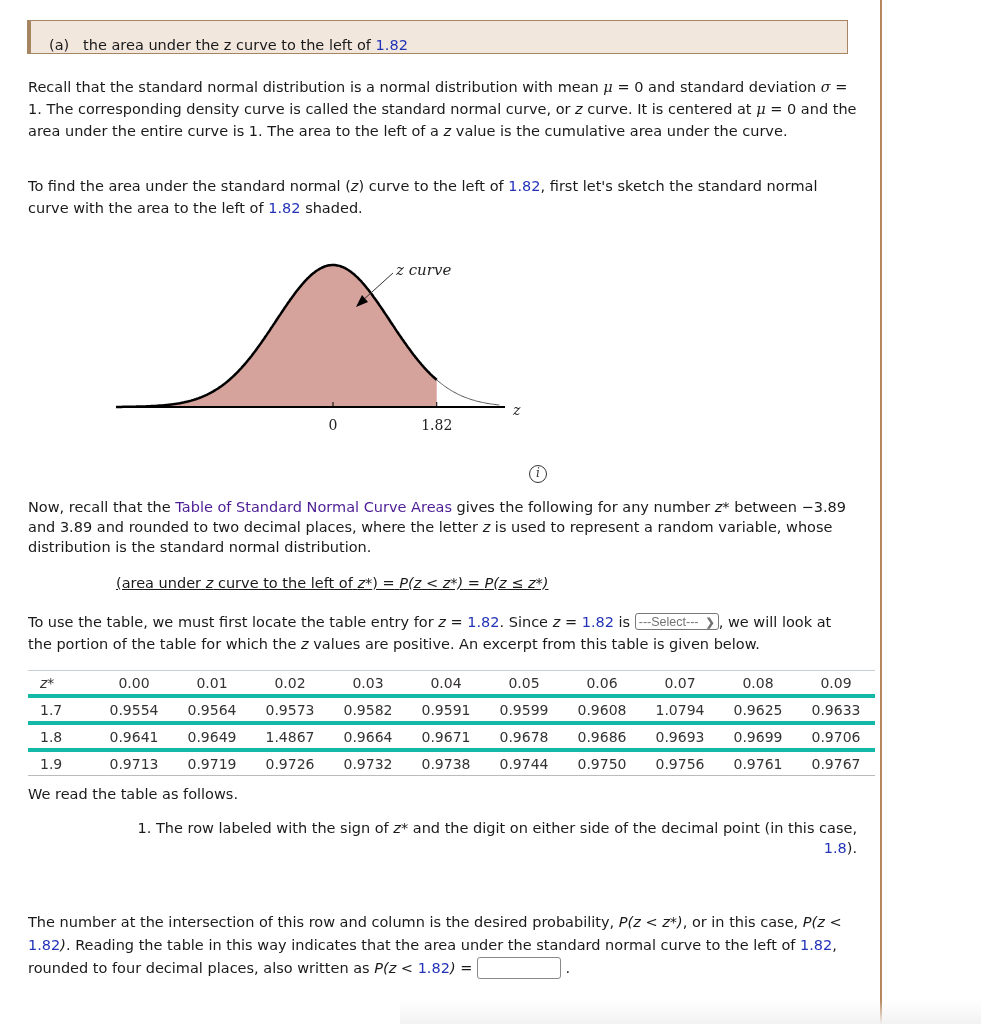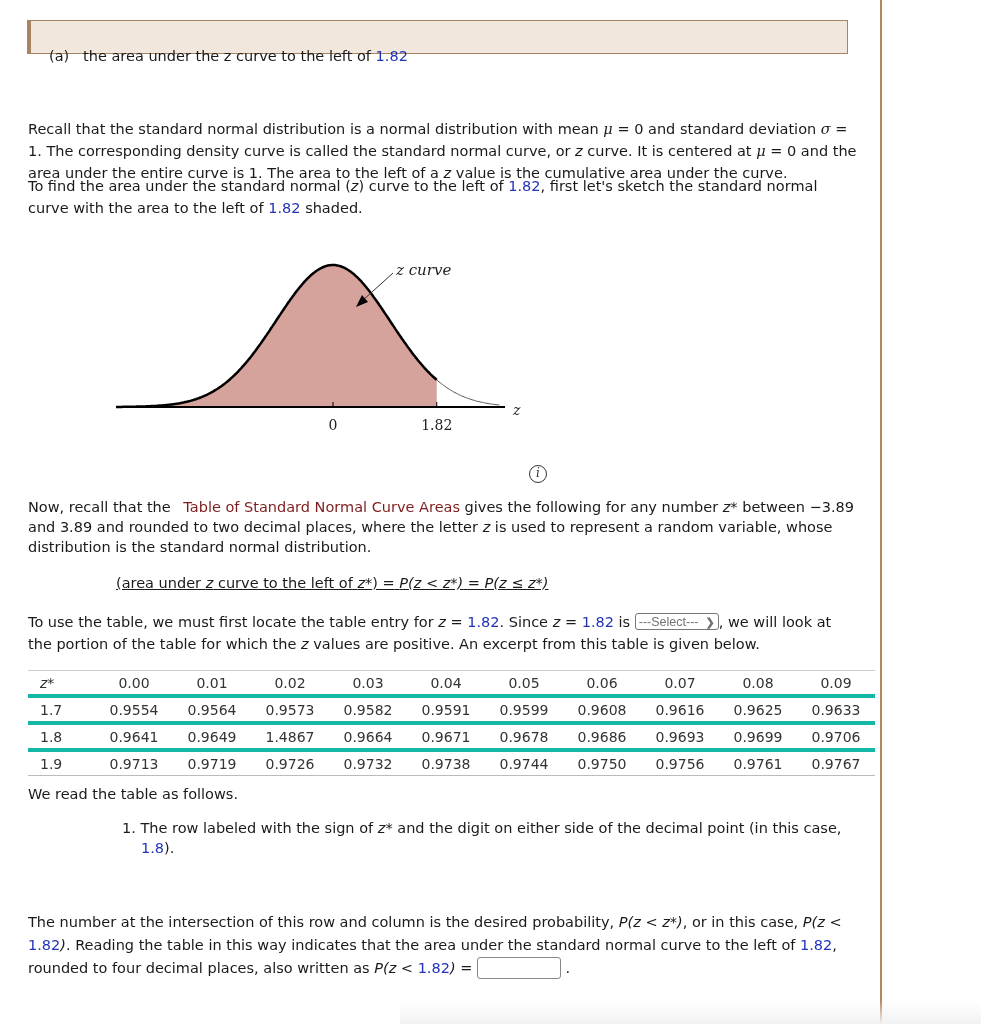--- a/index.html
+++ b/index.html
@@ -1,60 +1,60 @@
 <!DOCTYPE html>
 <html><head>
   <meta charset="utf-8">
   <style>
     html, body { margin:0; padding:0; background:#ffffff; }
     body { width:981px; height:1024px; position:relative; overflow:hidden;
       font-family:"DejaVu Sans", sans-serif; font-size:14.5px; color:#1a1a1a; }
     .right-rule { position:absolute; left:880px; top:0; width:2px; height:1024px; background:#b6875a; }
     .part-box { position:absolute; left:27px; top:20px; width:821px; height:34px; box-sizing:border-box;
       background:#f1e7dd; border:1px solid #a78462; border-left:4px solid #a78462; }
-    .part-box .lbl { position:absolute; left:18px; top:27px; font-size:14.5px; }
+    .part-box .lbl { position:absolute; left:18px; top:16px; font-size:14.5px; }
     .blue { color:#2233b8; }
-    .red { color:#7f1d1d;margin-left:8px; }
+    .red { color:#4c1d95; }
     .para { position:absolute; left:28px; width:830px; line-height:22px; margin:0; }
     i.v { font-style:italic; font-family:"DejaVu Serif", serif; }
     .graph { position:absolute; left:100px; top:230px; width:460px; height:210px; }
     .info-icon { position:absolute; left:529px; top:465px; width:18px; height:18px; border:1.5px solid #333;
       border-radius:50%; box-sizing:border-box; font-family:"DejaVu Serif", serif; font-style:italic;
       font-size:12px; line-height:15px; text-align:center; color:#333; }
     .formula { position:absolute; left:116px; top:575px;text-decoration:underline; }
     .select { display:inline-block; vertical-align:middle; height:17px; width:84px; border:1px solid #777;
       border-radius:3px; font-family:"Liberation Sans", sans-serif; font-size:12.5px; line-height:16px;
       padding-left:3px; box-sizing:border-box; position:relative; margin-top:-4px; background:#fff; color:#737373; }
     .select .chev { position:absolute; right:3px; top:0; font-size:11px; font-weight:bold; }
     table.zt { position:absolute; left:28px; top:670px; width:847px; border-collapse:collapse;
       font-family:"DejaVu Sans", sans-serif; font-size:14px; color:#333; }
     table.zt td { height:23px; border-top:4px solid #14b8a6; border-bottom:1px solid #bbbbbb; text-align:center; padding:0; }
     table.zt td:first-child { text-align:left; padding-left:12px; width:55px; }
     table.zt tr:first-child td { border-top:1.5px solid #c8ced3; }
-    .steps { position:absolute; left:122px; top:818px; width:735px; line-height:20px; margin:0; padding:0; list-style:none; }
+    .steps { position:absolute; left:122px; top:818px; width:735px; line-height:20px; margin:0; padding:0; list-style:none;text-align:right; }
     .steps li { padding-left:19px; text-indent:-19px; }
     .answer { display:inline-block; vertical-align:middle; width:84px; height:22px; border:1px solid #888;
       border-radius:3px; box-sizing:border-box; margin-top:-3px; background:#fff; }
     .fade { position:absolute; left:400px; top:1000px; width:581px; height:24px;
       background:linear-gradient(#ffffff00, #f2f2f2); }
   </style>
 </head>
 <body>
 
 <div class="right-rule"></div>
 
 <div class="part-box">
   <span class="lbl">
     <span>(a)</span>&nbsp;&nbsp;
     <span>the area under the z curve to the left of</span>
     <span class="blue">1.82</span>
   </span>
 </div>
 
-<p class="para" style="top:76px;margin-top:42px;">
+<p class="para" style="top:76px;">
   <span>Recall that the standard normal distribution is a normal distribution with mean</span>
   <i class="v">μ</i>
   <span>= 0 and standard deviation</span>
   <i class="v">σ</i>
   <span>= 1. The corresponding density curve is called the standard normal curve, or</span>
   <i>z</i>
   <span>curve. It is centered at</span>
   <i class="v">μ</i>
   <span>= 0 and the area under the entire curve is 1. The area to the left of a</span>
   <i>z</i>
@@ -139,21 +139,21 @@
       </tr>
       <tr>
         <td>1.7</td>
         <td>0.9554</td>
         <td>0.9564</td>
         <td>0.9573</td>
         <td>0.9582</td>
         <td>0.9591</td>
         <td>0.9599</td>
         <td>0.9608</td>
-        <td>0.9616</td>
+        <td>1.0794</td>
         <td>0.9625</td>
         <td>0.9633</td>
       </tr>
       <tr>
         <td>1.8</td>
         <td>0.9641</td>
         <td>0.9649</td>
         <td>1.4867</td>
         <td>0.9664</td>
         <td>0.9671</td>

